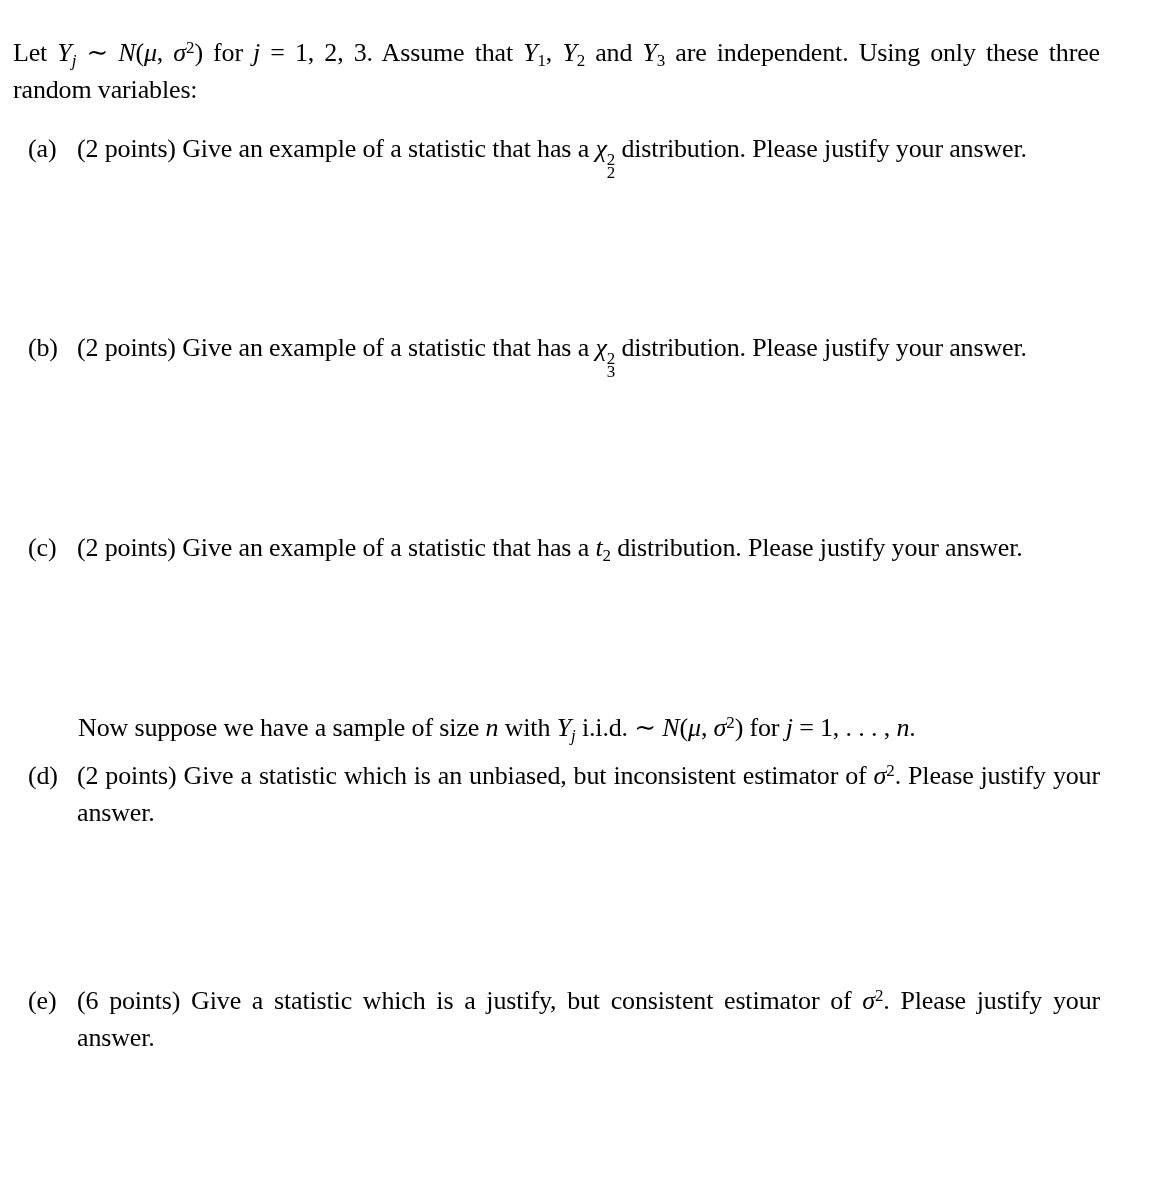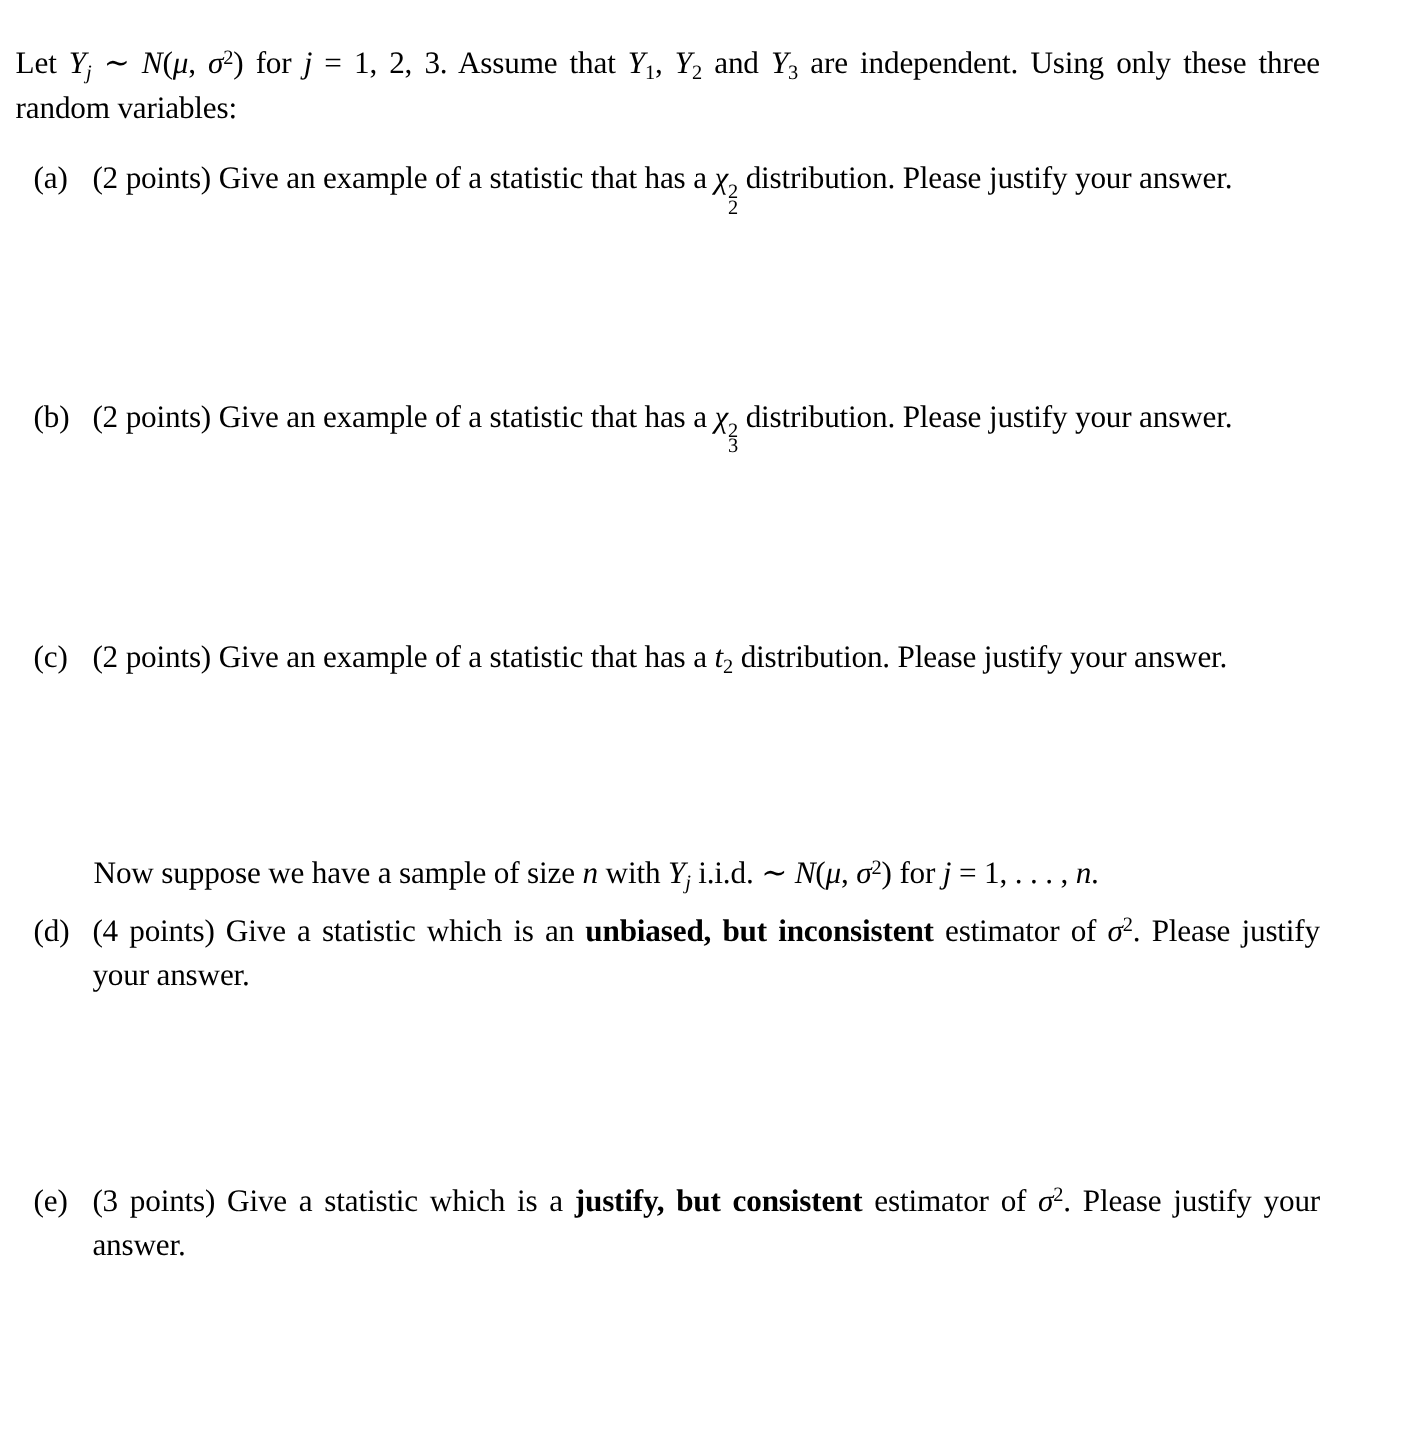--- a/index.html
+++ b/index.html
@@ -44,21 +44,21 @@
   .item-d { margin-bottom: 151px; }
   .item-e { margin-bottom: 0; }
   .note {
     margin: 0 0 11px 65px;
     line-height: 37px;
     white-space: nowrap;
   }
   
   .seg-rm { font-style: normal; text-align: center; }
   .seg-it { font-style: italic; }
-  .seg-bf { font-weight: 700; }
+  .seg-bf { font-weight: 400; }
   .seg-sup {
     font-size: 17px;
     vertical-align: 8px;
     line-height: 0;
   }
   .seg-sub {
     font-size: 17px;
     vertical-align: -5px;
     line-height: 0;
   }
@@ -104,21 +104,21 @@
 
   <div class="qitem item-c">
     <span class="qlabel">(c)</span>
     <span class="qtext"><span class="seg-rm">(2 points) Give an example of a statistic that has a </span><span class="seg-it">t</span><span class="seg-sub">2</span><span class="seg-rm"> distribution. Please justify your answer.</span></span>
   </div>
 
   <p class="note"><span class="seg-rm">Now suppose we have a sample of size </span><span class="seg-it">n</span><span class="seg-rm"> with </span><span class="seg-it">Y</span><span class="seg-subit">j</span><span class="seg-rm"> i.i.d. ∼ </span><span class="seg-it">N</span><span class="seg-rm">(</span><span class="seg-it">μ</span><span class="seg-rm">, </span><span class="seg-it">σ</span><span class="seg-sup">2</span><span class="seg-rm">) for </span><span class="seg-it">j</span><span class="seg-rm"> = 1, . . . , </span><span class="seg-it">n</span><span class="seg-rm">.</span></p>
 
   <div class="qitem item-d">
     <span class="qlabel">(d)</span>
-    <span class="qtext"><span class="seg-rm">(4 points) Give a statistic which is an </span><span class="seg-bf">unbiased, but inconsistent</span><span class="seg-rm"> estimator of </span><span class="seg-it">σ</span><span class="seg-sup">2</span><span class="seg-rm">. Please justify your answer.</span></span>
+    <span class="qtext"><span class="seg-rm">(2 points) Give a statistic which is an </span><span class="seg-bf">unbiased, but inconsistent</span><span class="seg-rm"> estimator of </span><span class="seg-it">σ</span><span class="seg-sup">2</span><span class="seg-rm">. Please justify your answer.</span></span>
   </div>
 
   <div class="qitem item-e">
     <span class="qlabel">(e)</span>
-    <span class="qtext"><span class="seg-rm">(3 points) Give a statistic which is a </span><span class="seg-bf">justify, but consistent</span><span class="seg-rm"> estimator of </span><span class="seg-it">σ</span><span class="seg-sup">2</span><span class="seg-rm">. Please justify your answer.</span></span>
+    <span class="qtext"><span class="seg-rm">(6 points) Give a statistic which is a </span><span class="seg-bf">justify, but consistent</span><span class="seg-rm"> estimator of </span><span class="seg-it">σ</span><span class="seg-sup">2</span><span class="seg-rm">. Please justify your answer.</span></span>
   </div>
 
 </div>
 
 </body></html>

